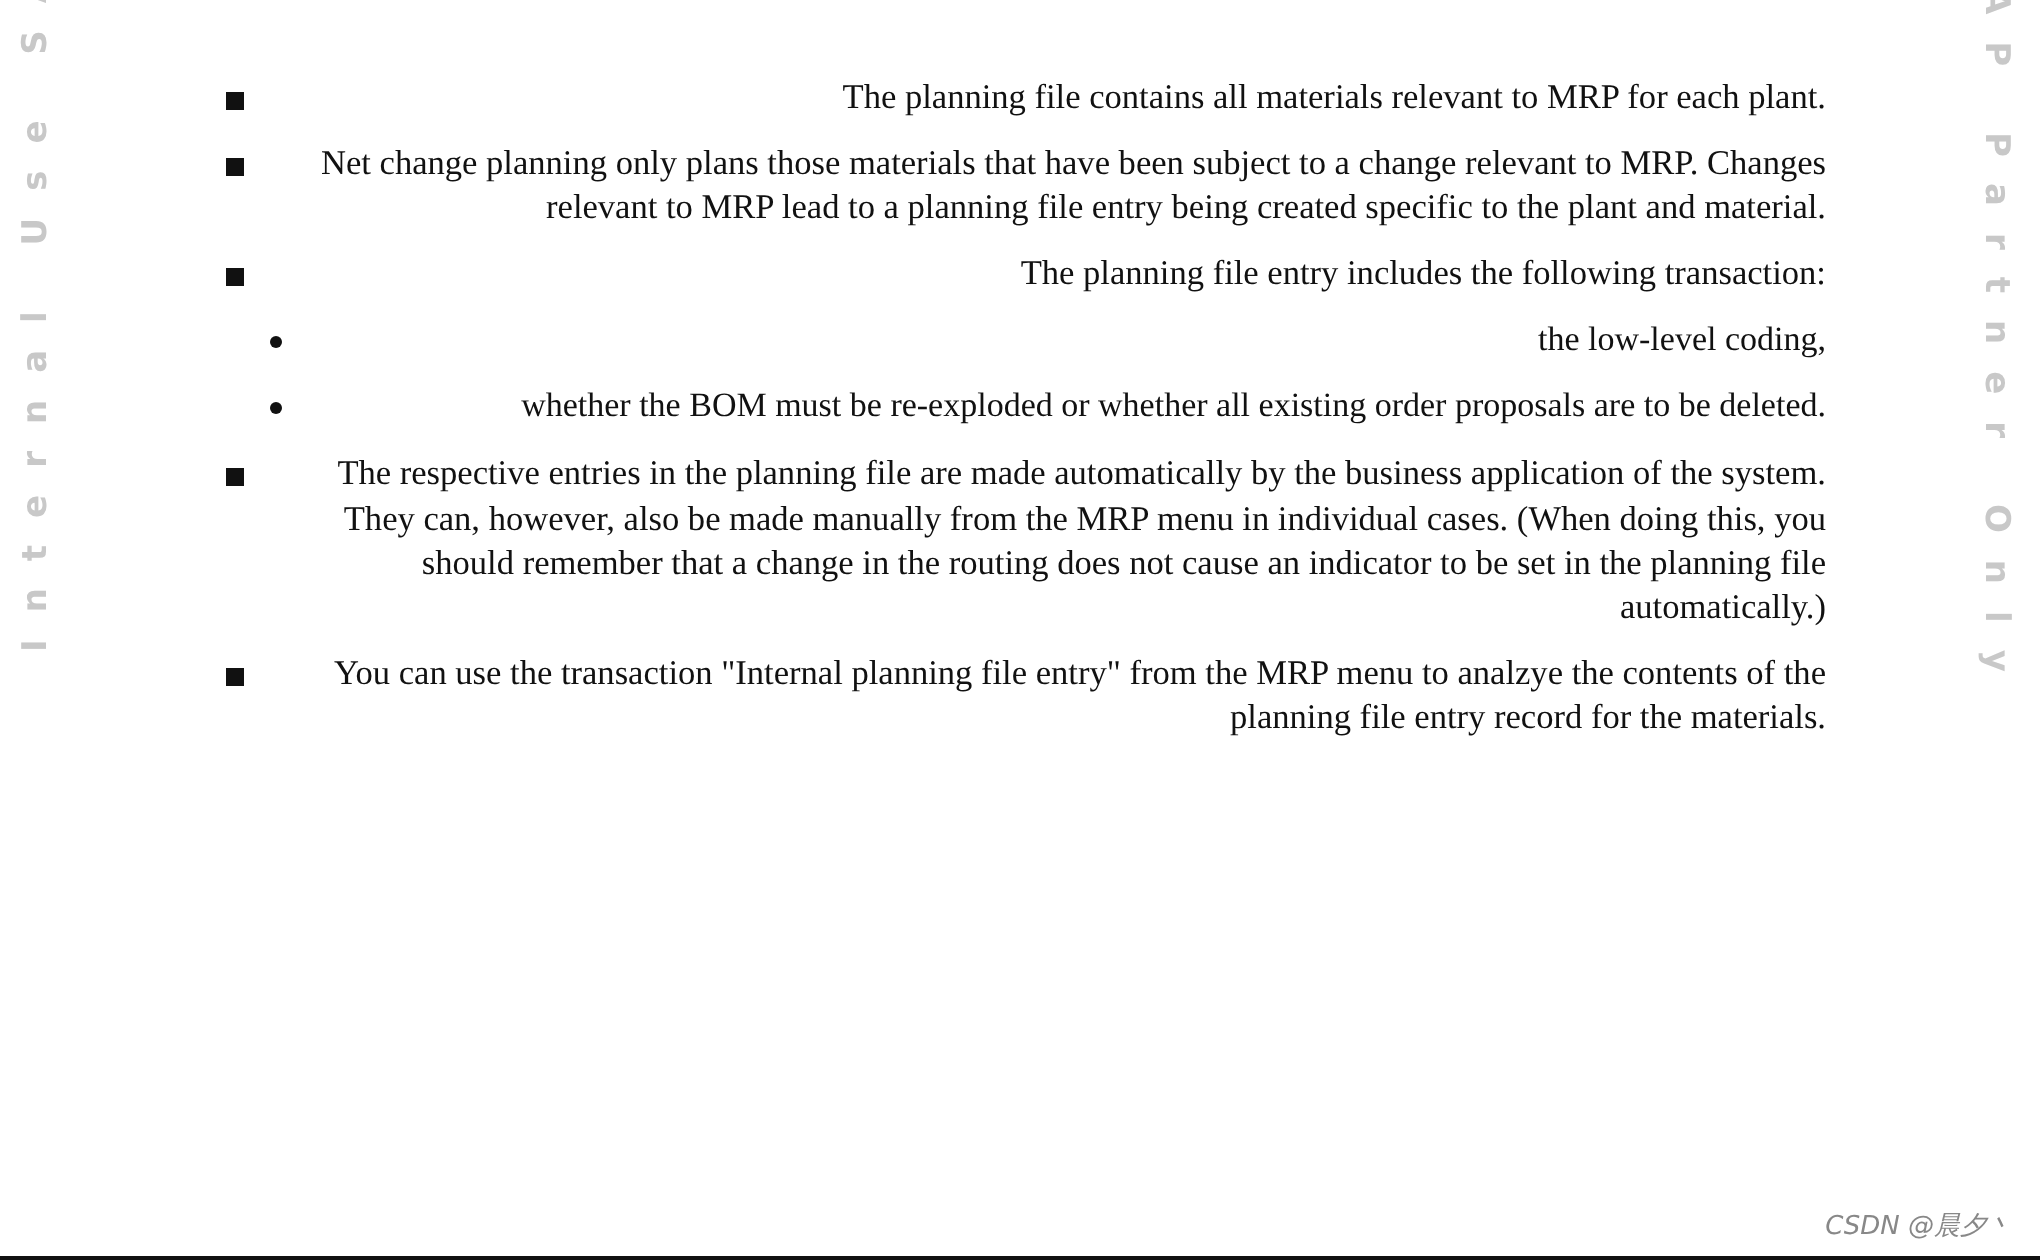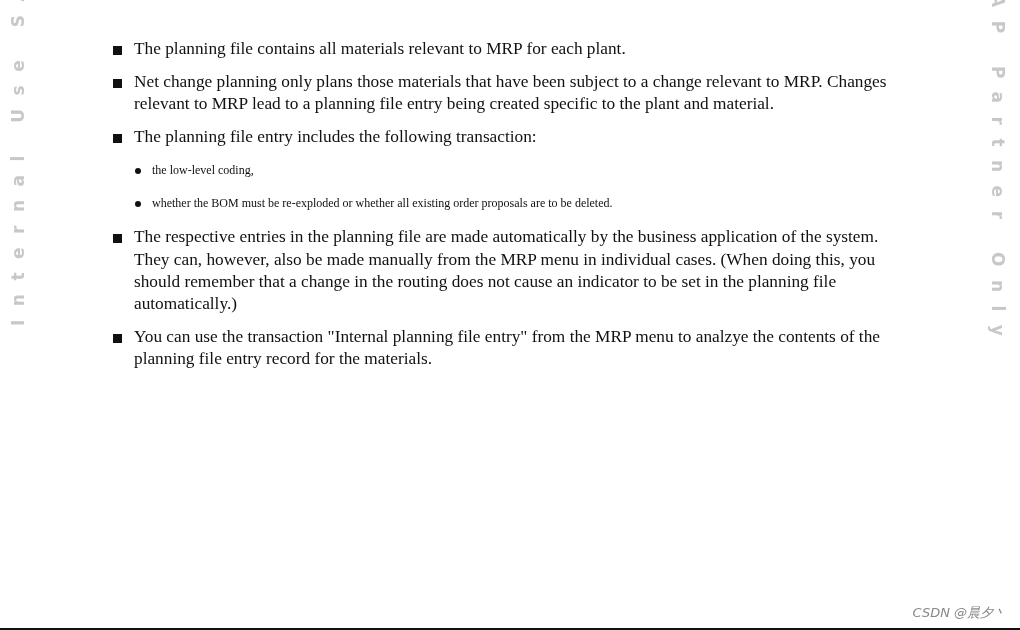--- a/index.html
+++ b/index.html
@@ -11,26 +11,26 @@
   }
   .side-mark {
     position: absolute; top: 0;
     font-family: "DejaVu Sans", "Liberation Sans", sans-serif;
     font-weight: bold; font-size: 17px; color: #c8c8c8;
     letter-spacing: 13.5px; white-space: nowrap;
     writing-mode: vertical-rl;
   }
   .side-left { left: 8px; top: 6px; transform: rotate(180deg); height: 320px; text-align: right; }
   .side-right { left: 988px; top: -6px; }
-  .content { position: absolute; left: 113px; top: 38px; width: 800px; }
+  .content { position: absolute; left: 113px; top: 38px; width: 800px; text-align: right; }
   .item { position: relative; padding-left: 21px; font-size: 17.3px; line-height: 22.3px; margin-bottom: 10.5px; }
   .item .sq {
     position: absolute; left: 0; top: 8px; width: 9px; height: 9px; background: #111;
   }
-  .sub { position: relative; padding-left: 18px; margin-left: 21px; font-size: 12px; line-height: 22.3px; margin-bottom: 11.5px; }
+  .sub { position: relative; padding-left: 18px; margin-left: 21px; font-size: 17px; line-height: 22.3px; margin-bottom: 11.5px; }
   .sub .dot {
     position: absolute; left: 1px; top: 9px; width: 6px; height: 6px; border-radius: 50%; background: #111;
   }
   .footer-watermark {
     position: absolute; right: 14px; top: 604px;
     font-family: "DejaVu Sans", "Liberation Sans", sans-serif;
     font-size: 13px; color: #888888; font-style: italic;
   }
   .bottom-rule { position: absolute; left: 0; top: 628px; width: 1020px; height: 2px; background: #111; }
 </style>

